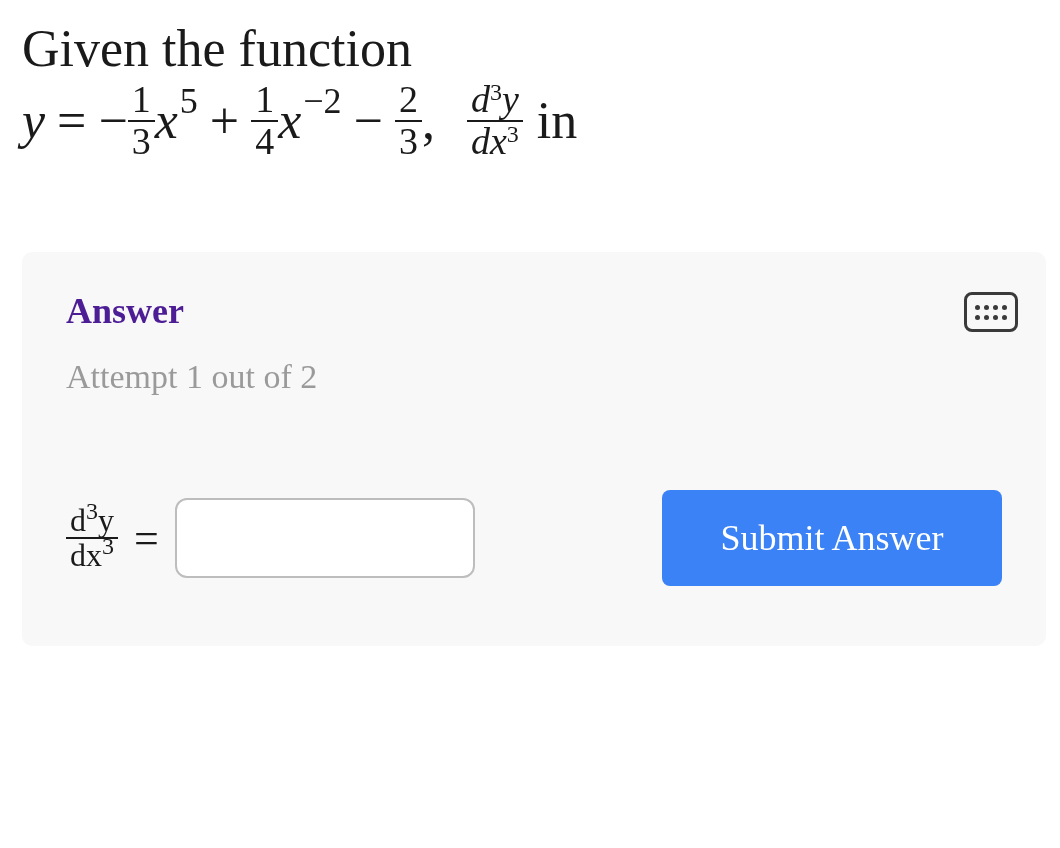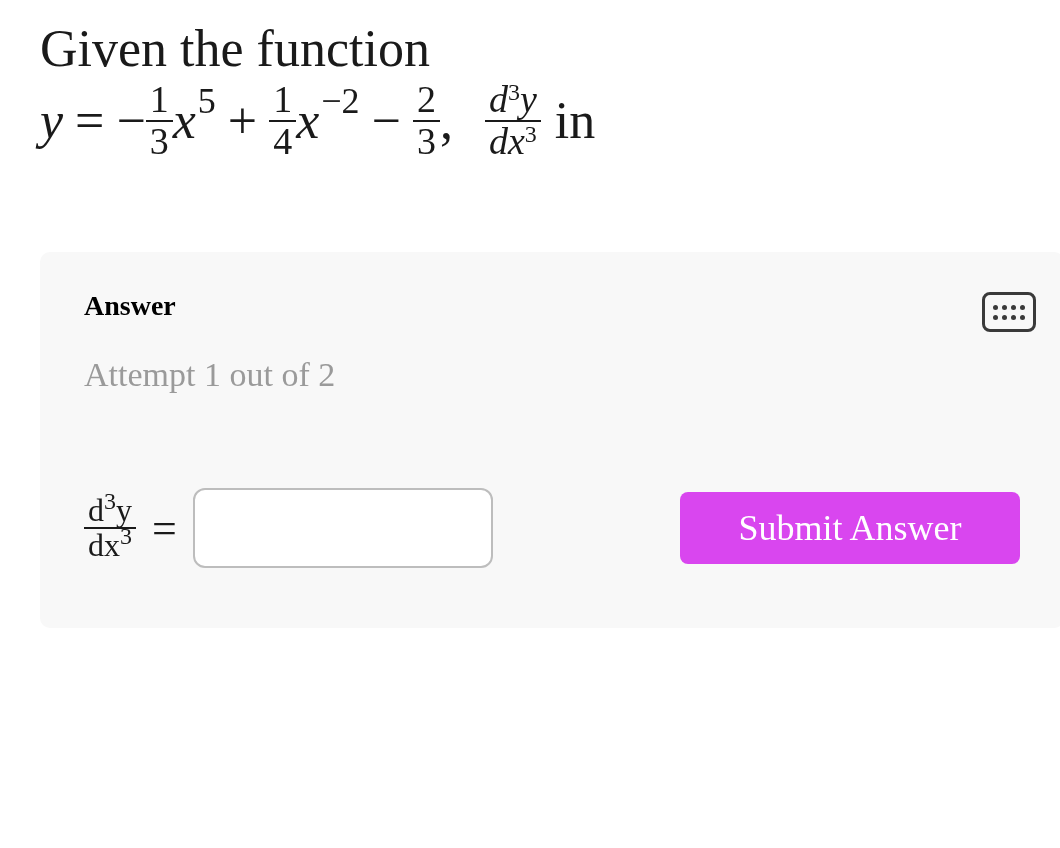--- a/index.html
+++ b/index.html
@@ -5,21 +5,21 @@
   * { box-sizing: border-box; }
   html, body {
     margin: 0; padding: 0;
     font-family: Georgia, "Times New Roman", serif;
     color: #1a1a1a;
     background: #ffffff;
   }
   .page {
     width: 1060px;
     height: 848px;
-    padding: 18px 10px 0 40px;
+    padding: 18px 10px 0 22px;
     position: relative;
   }
   .problem {
     font-size: 52px;
     line-height: 1.2;
     padding-right: 6px;
   }
   .mline {
     display: flex;
     align-items: center;
@@ -60,25 +60,25 @@
     margin-top: 90px;
     width: 1024px;
     background: #f8f8f8;
     border-radius: 10px;
     padding: 38px 44px 60px 44px;
     position: relative;
   }
   .answer-title {
     font-family: Georgia, serif;
     font-weight: bold;
-    font-size: 28px;
-    color: #000000;
+    font-size: 36px;
+    color: #4c1d95;
   }
   .attempt {
-    margin-top: 34px;
+    margin-top: 26px;
     font-size: 34px;
     color: #9a9a9a;
     font-family: Georgia, serif;
   }
   .answer-row {
     margin-top: 94px;
     display: flex;
     align-items: center;
     justify-content: space-between;
   }
@@ -97,22 +97,22 @@
     height: 80px;
     border: 2px solid #bdbdbd;
     border-radius: 12px;
     background: #fff;
     font-size: 34px;
     padding: 0 14px;
     outline: none;
   }
   .submit-btn {
     min-width: 340px;
-    height: 72px;
-    background: #d946ef;
+    height: 96px;
+    background: #3b82f6;
     color: #fff;
     font-size: 36px;
     font-family: Georgia, serif;
     border: none;
     border-radius: 8px;
     cursor: pointer;
     padding: 0 36px;
   }
   .kbd-icon {
     position: absolute;

